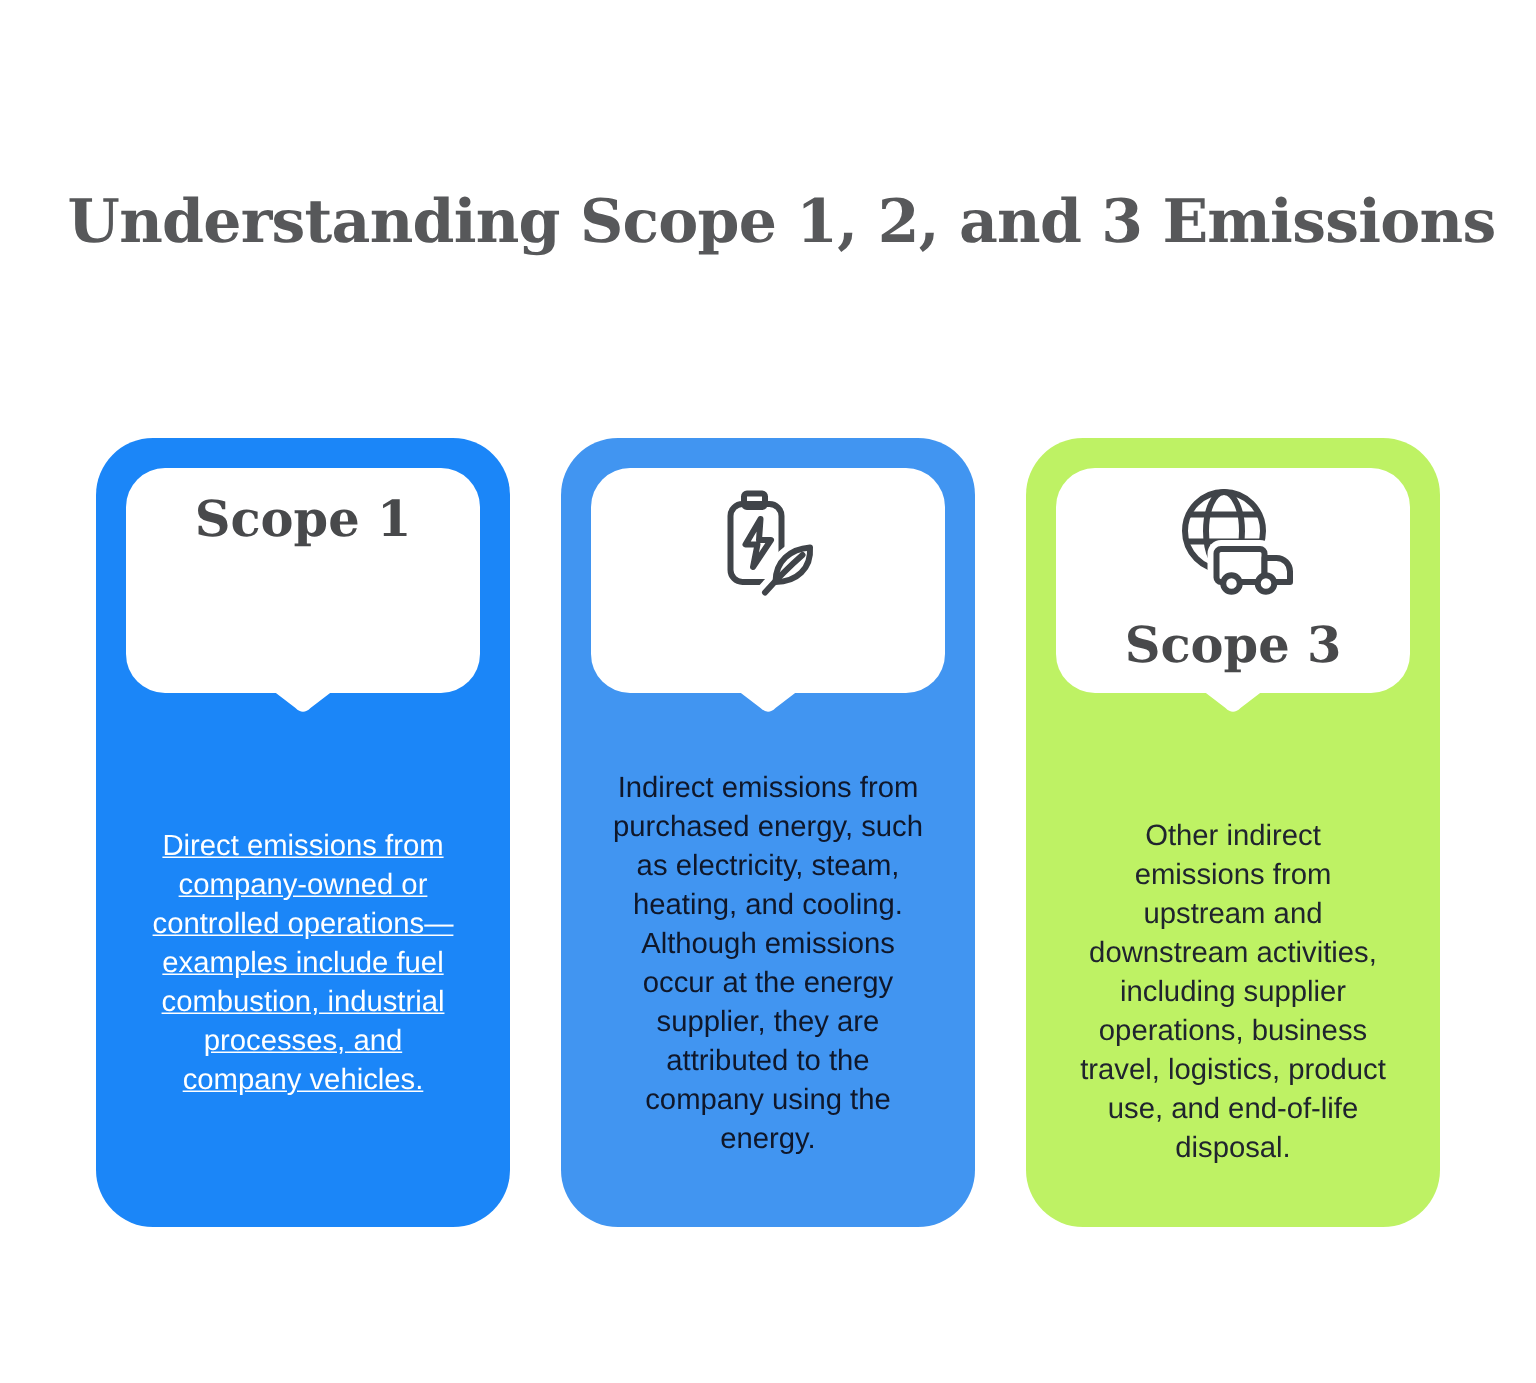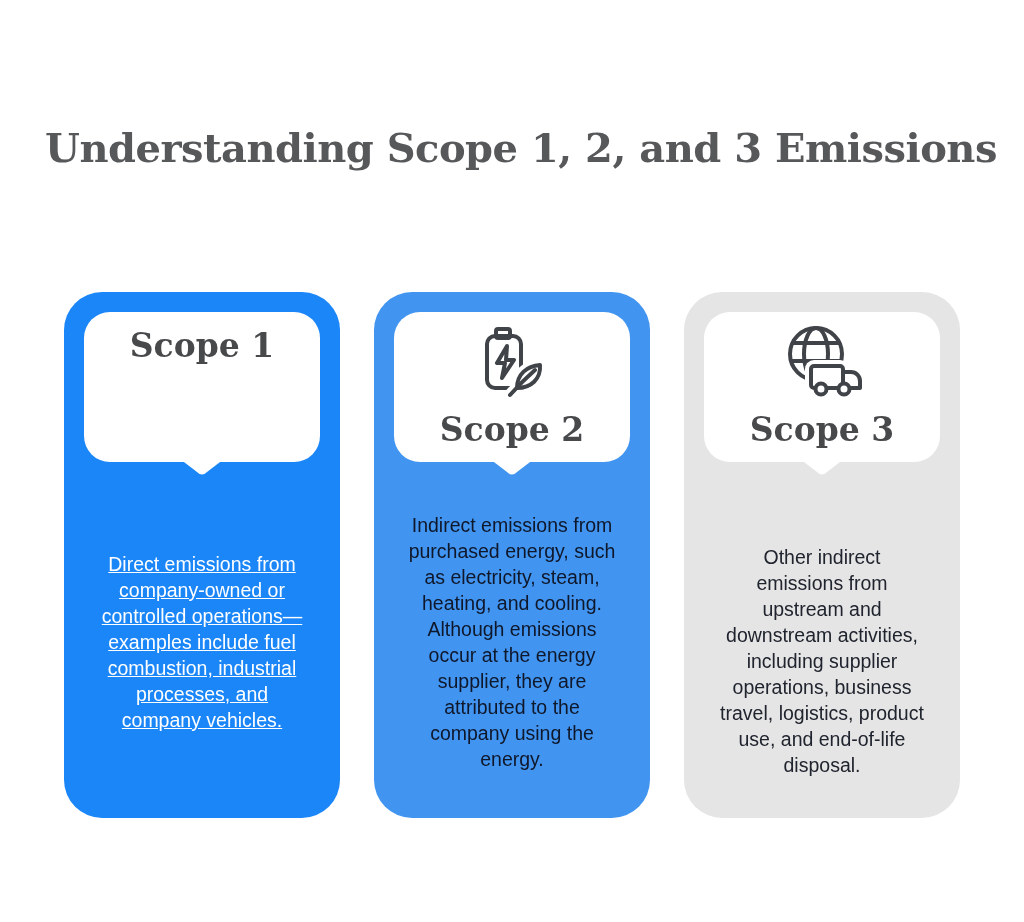--- a/index.html
+++ b/index.html
@@ -120,33 +120,32 @@
               <path d="M37 25 L27 42 h8 l-3 15 12 -18 h-8 z"></path>
               <g stroke="#ffffff" stroke-width="12" fill="#ffffff">
                 <path d="M47 67 C47 53 57 45 70 44 C71 58 61 67 47 67 Z"></path>
                 <path d="M40 74 C48 65 57 56 65 49"></path>
               </g>
               <path d="M47 67 C47 53 57 45 70 44 C71 58 61 67 47 67 Z" fill="#ffffff"></path>
               <path d="M40 74 C48 65 57 56 65 49"></path>
             </svg>
           </span>
         </div>
-        <div class="scope-label">Scope 2</div>
         <div class="bubble-tail">
           <svg width="44" height="18" viewBox="0 0 44 18">
             <path d="M0 0 H44 L27 13 Q22 18 17 13 Z" fill="#ffffff"></path>
           </svg>
         </div>
       </div>
       <div class="card-body">
         <div class="card-desc" style="color: #0f172a;">Indirect emissions from purchased energy, such as electricity, steam, heating, and cooling. Although emissions occur at the energy supplier, they are attributed to the company using the energy.</div>
       </div>
     </div>
 
-    <div class="card" style="background: #e5e5e5;">
+    <div class="card" style="background: #bef264;">
       <div class="bubble">
         <div class="icon-box">
           <span>
             <svg width="90" height="80" viewBox="0 0 90 80" fill="none" stroke="#404449" stroke-width="4" stroke-linejoin="round">
               <circle cx="39" cy="32" r="26"></circle>
               <ellipse cx="39" cy="32" rx="12" ry="26"></ellipse>
               <line x1="15" y1="21" x2="63" y2="21"></line>
               <line x1="13" y1="39" x2="65" y2="39"></line>
               <g stroke="#ffffff" stroke-width="12" fill="#ffffff">
                 <rect x="34" y="44" width="32" height="22" rx="3"></rect>

